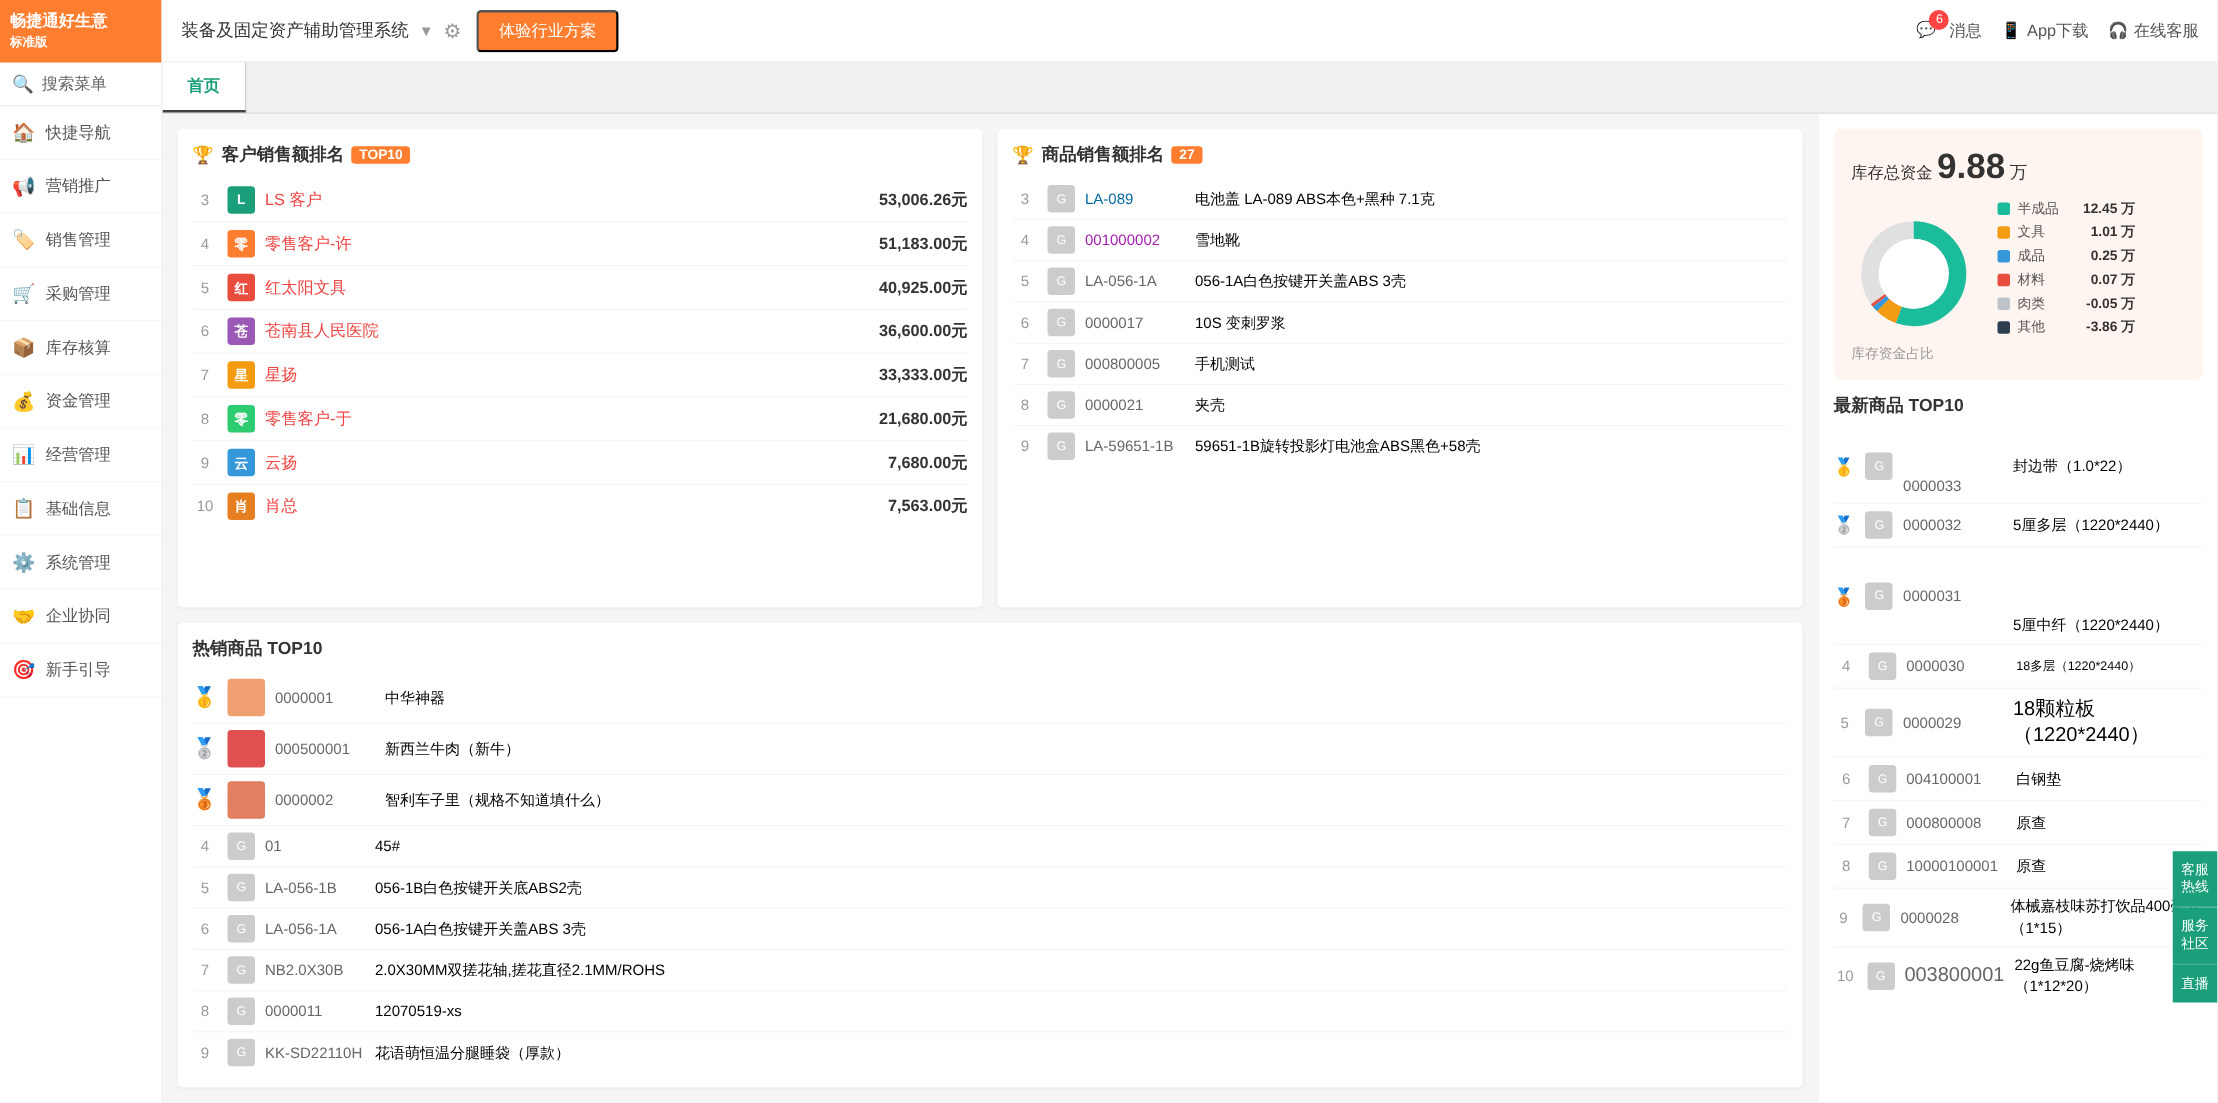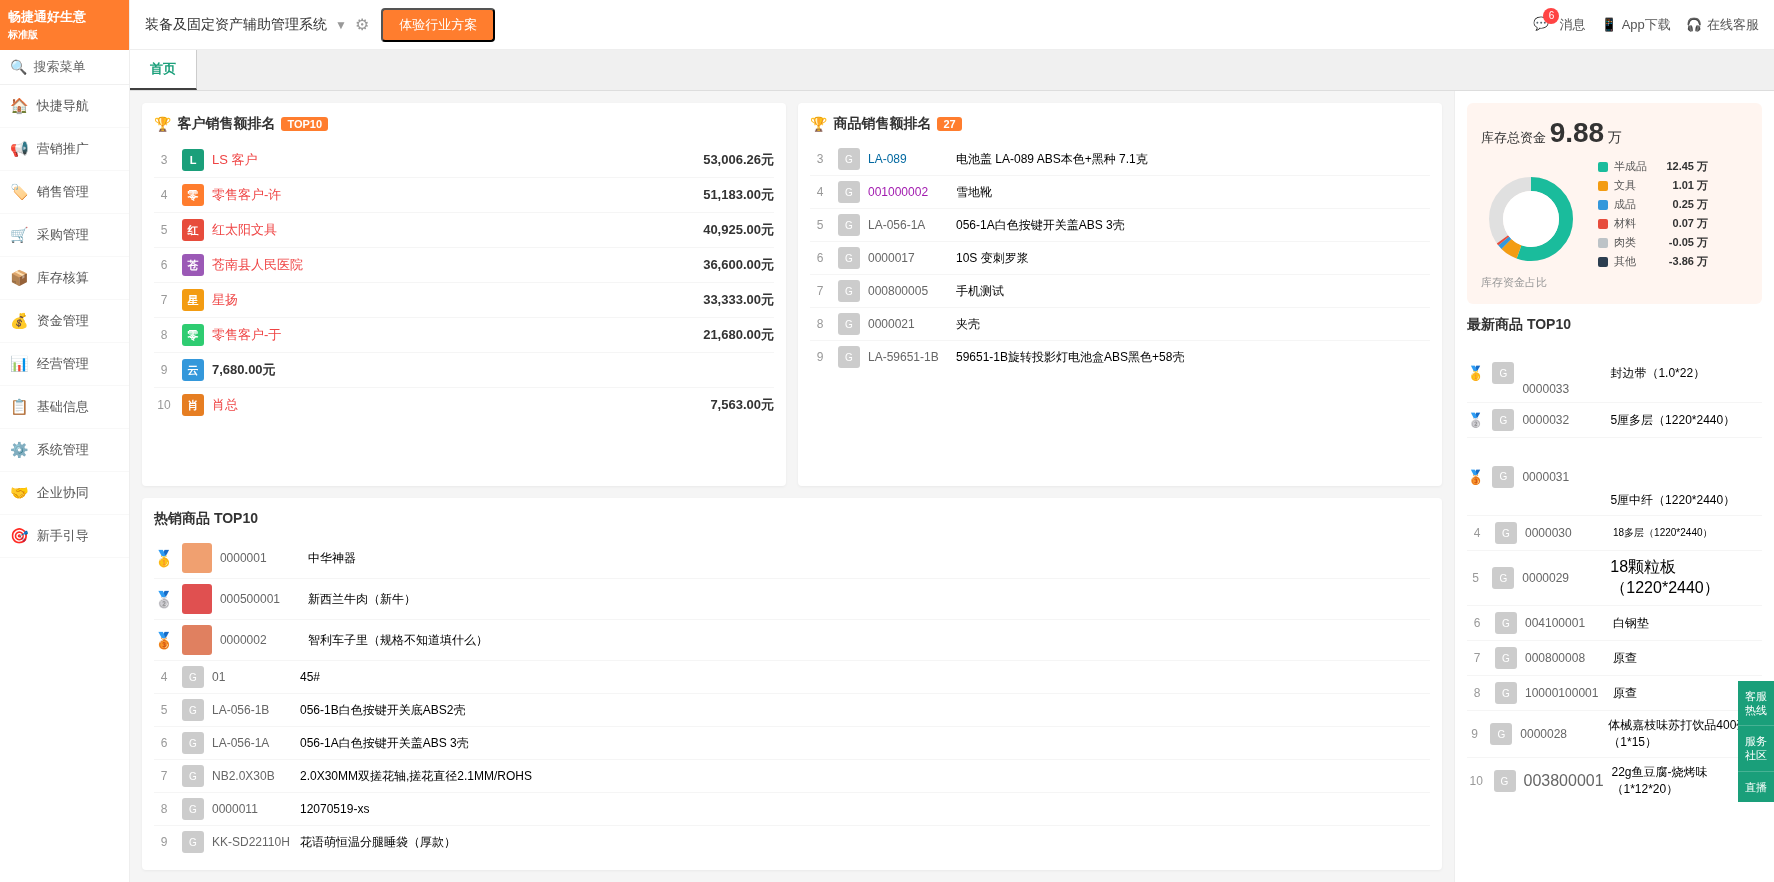--- a/index.html
+++ b/index.html
@@ -239,20 +239,21 @@
           </div>
           <div class="list-row">
             <span class="rank-num">8</span>
             <div class="avatar-small" style="background:#2ecc71;">零</div>
             <span class="list-name">零售客户-于</span>
             <span class="list-amount">21,680.00元</span>
           </div>
           <div class="list-row">
             <span class="rank-num">9</span>
             <div class="avatar-small" style="background:#3498db;">云</div>
+            <span class="list-name">云扬</span>
             <span class="list-amount">7,680.00元</span>
           </div>
           <div class="list-row">
             <span class="rank-num">10</span>
             <div class="avatar-small" style="background:#e67e22;">肖</div>
             <span class="list-name">肖总</span>
             <span class="list-amount">7,563.00元</span>
           </div>
         </div>
 

